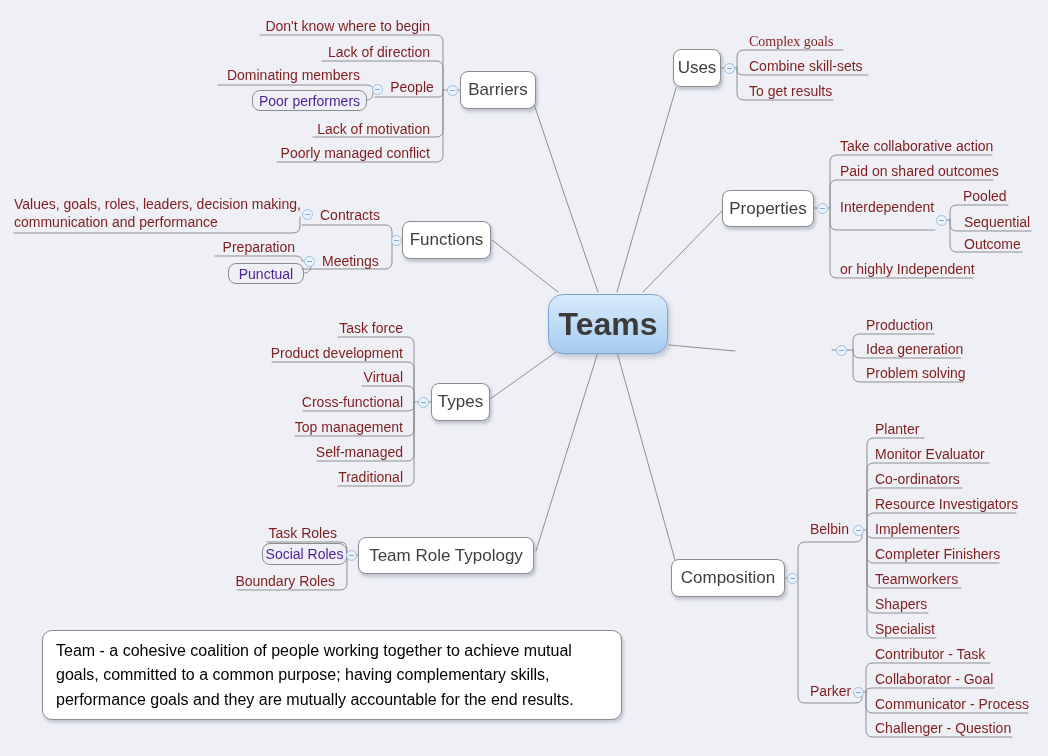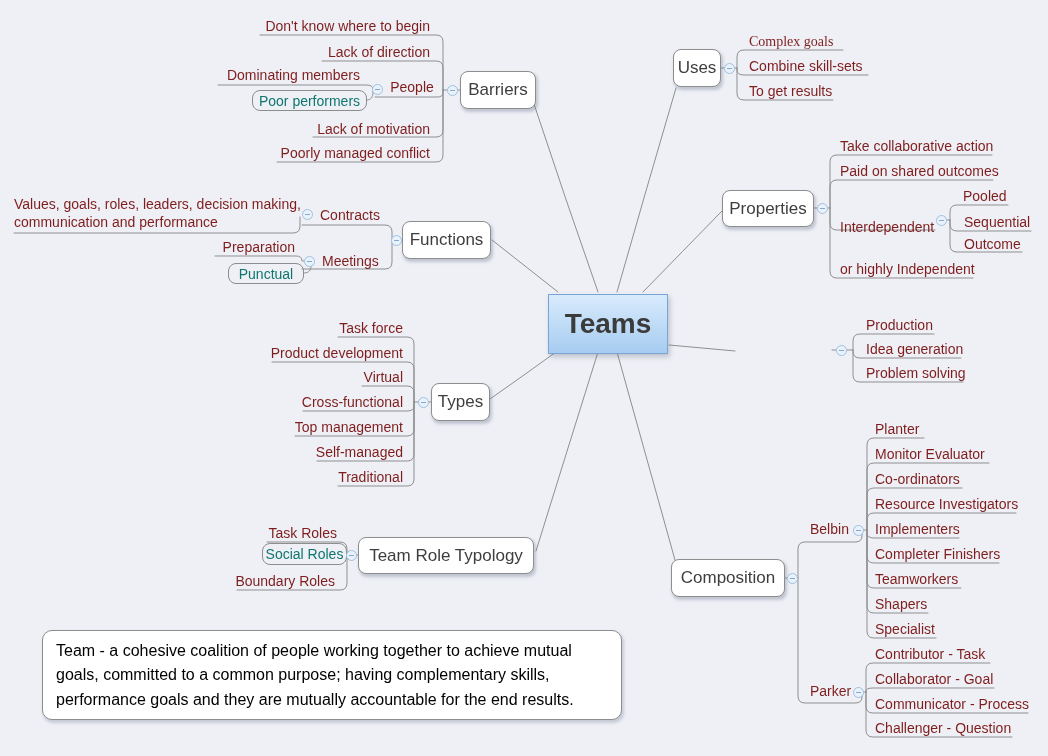--- a/index.html
+++ b/index.html
@@ -6,25 +6,25 @@
   #canvas{position:relative;width:1048px;height:756px;background:#eef0f6;
           font-family:"Liberation Sans",sans-serif;overflow:hidden;}
   #lines{position:absolute;left:0;top:0;}
   .lbl{position:absolute;font-size:14px;line-height:15px;color:#7f1d1d;white-space:nowrap;}
   .r{text-align:right;} .c{text-align:center;}
   .wrap{white-space:normal;line-height:1.3;}
   .topic{position:absolute;display:flex;align-items:center;justify-content:center;
          background:#fff;border:1px solid #8d8d8d;border-radius:8px;font-size:17px;
          color:#3e3e3e;box-shadow:1.5px 2.5px 3px rgba(110,118,138,.35);box-sizing:border-box;}
   .child-box{position:absolute;display:flex;align-items:center;justify-content:center;
-         border:1px solid #8d8d8d;border-radius:8px;font-size:14px;color:#0f766e;box-sizing:border-box;}
+         border:1px solid #8d8d8d;border-radius:8px;font-size:14px;color:#4c1d95;box-sizing:border-box;}
   #teams{position:absolute;left:548px;top:294px;width:120px;height:60px;
          display:flex;align-items:center;justify-content:center;
          background:linear-gradient(180deg,#d8ebfc 0%,#c2ddf7 45%,#a7ccf0 100%);
-         border:1px solid #79a5d5;border-radius:0;font-size:28px;font-weight:bold;
+         border:1px solid #79a5d5;border-radius:15px;font-size:32px;font-weight:bold;
          color:#3b3b3b;box-shadow:2px 3px 5px rgba(100,110,130,.35);box-sizing:border-box;}
   .minus{position:absolute;width:11px;height:11px;box-sizing:border-box;
          border:1px solid #9fc0df;border-radius:50%;background:#e9f2fb;}
   .minus::after{content:"";position:absolute;left:2px;right:2px;top:4px;height:1px;background:#86a9cd;}
   .note{position:absolute;left:42px;top:630px;width:580px;height:90px;box-sizing:border-box;
         background:#fff;border:1px solid #8d8d8d;border-radius:10px;padding:8px 13px;
         font-size:16px;line-height:1.53;color:#000000;box-shadow:1.5px 2.5px 3px rgba(110,118,138,.3);}
 </style>
 </head>
 <body>
@@ -130,21 +130,21 @@
   <div class="child-box" style="left:252px;top:90px;width:115px;height:21px;">Poor performers</div>
   <div class="lbl r" style="left:230px;top:122px;width:200px;">Lack of motivation</div>
   <div class="lbl r" style="left:230px;top:146px;width:200px;">Poorly managed conflict</div>
 
   <div class="lbl" style="left:749px;top:34px;width:160px;font-family:Liberation Serif, serif;">Complex goals</div>
   <div class="lbl" style="left:749px;top:59px;width:160px;">Combine skill-sets</div>
   <div class="lbl" style="left:749px;top:84px;width:160px;">To get results</div>
 
   <div class="lbl" style="left:840px;top:139px;width:200px;">Take collaborative action</div>
   <div class="lbl" style="left:840px;top:164px;width:200px;">Paid on shared outcomes</div>
-  <div class="lbl" style="left:840px;top:220px;width:100px;">Interdependent</div>
+  <div class="lbl" style="left:840px;top:200px;width:100px;">Interdependent</div>
   <div class="lbl" style="left:963px;top:189px;width:50px;">Pooled</div>
   <div class="lbl" style="left:964px;top:215px;width:70px;">Sequential</div>
   <div class="lbl" style="left:964px;top:237px;width:60px;">Outcome</div>
   <div class="lbl" style="left:840px;top:262px;width:160px;">or highly Independent</div>
 
   <div class="lbl" style="left:866px;top:318px;width:120px;">Production</div>
   <div class="lbl" style="left:866px;top:342px;width:120px;">Idea generation</div>
   <div class="lbl" style="left:866px;top:366px;width:120px;">Problem solving</div>
 
   <div class="lbl" style="left:810px;top:522px;width:46px;">Belbin</div>

